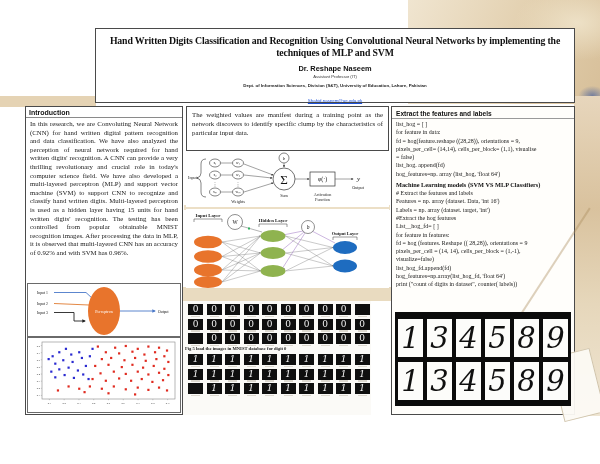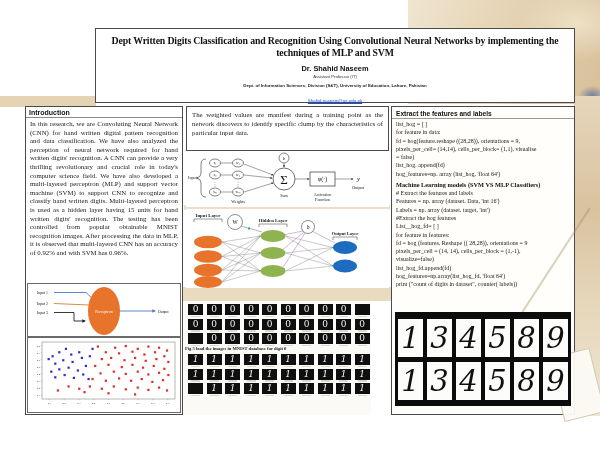--- a/index.html
+++ b/index.html
@@ -86,22 +86,22 @@
   <div class="bg-band-left"></div>
   <div class="bg-strip-left"></div>
   <div class="bg-strip-right"></div>
   <div class="bg-mid-gap1"></div>
   <div class="bg-mid-gap2"></div>
   <div class="bg-orange-dot"></div>
   <div class="bg-pad"></div>
   <div class="bg-pencil"></div>
 
   <div class="title-box">
-    <h1>Dept Written Digits Classification and Recognition Using Convolutional Neural Networks by implementing the techniques of MLP and SVM</h1>
-    <div class="author-name">Dr. Shahid Naseem</div>
+    <h1>Hand Written Digits Classification and Recognition Using Convolutional Neural Networks by implementing the techniques of MLP and SVM</h1>
+    <div class="author-name">Dr. Reshape Naseem</div>
     <div class="author-role">Assistant Professor (IT)</div>
     <div class="author-affil">Dept. of Information Sciences, Division (S&amp;T), University of Education, Lahore, Pakistan</div>
     <div><a href="#" class="author-email">Shahid.naseem@ue.edu.pk</a></div>
   </div>
 
   <div class="col-left">
     <div class="head">Introduction</div>
     <div class="body">In this research, we are Convoluting Neural Network (CNN) for hand written digital pattern recognition and data classification. We have also analyzed the perception of neural network required for hand written digits' recognition. A CNN can provide a very thrilling revolutionary and crucial role in today's computer science field. We have also developed a multi-layered perceptron (MLP) and support vector machine (SVM) to support CNN to recognize and classify hand written digits. Multi-layered perceptron is used as a hidden layer having 15 units for hand written digits' recognition. The testing has been controlled from popular obtainable MNIST recognition images. After processing the data in MLP, it is observed that multi-layered CNN has an accuracy of 0.92% and with SVM has 0.96%.</div>
   </div>
 

